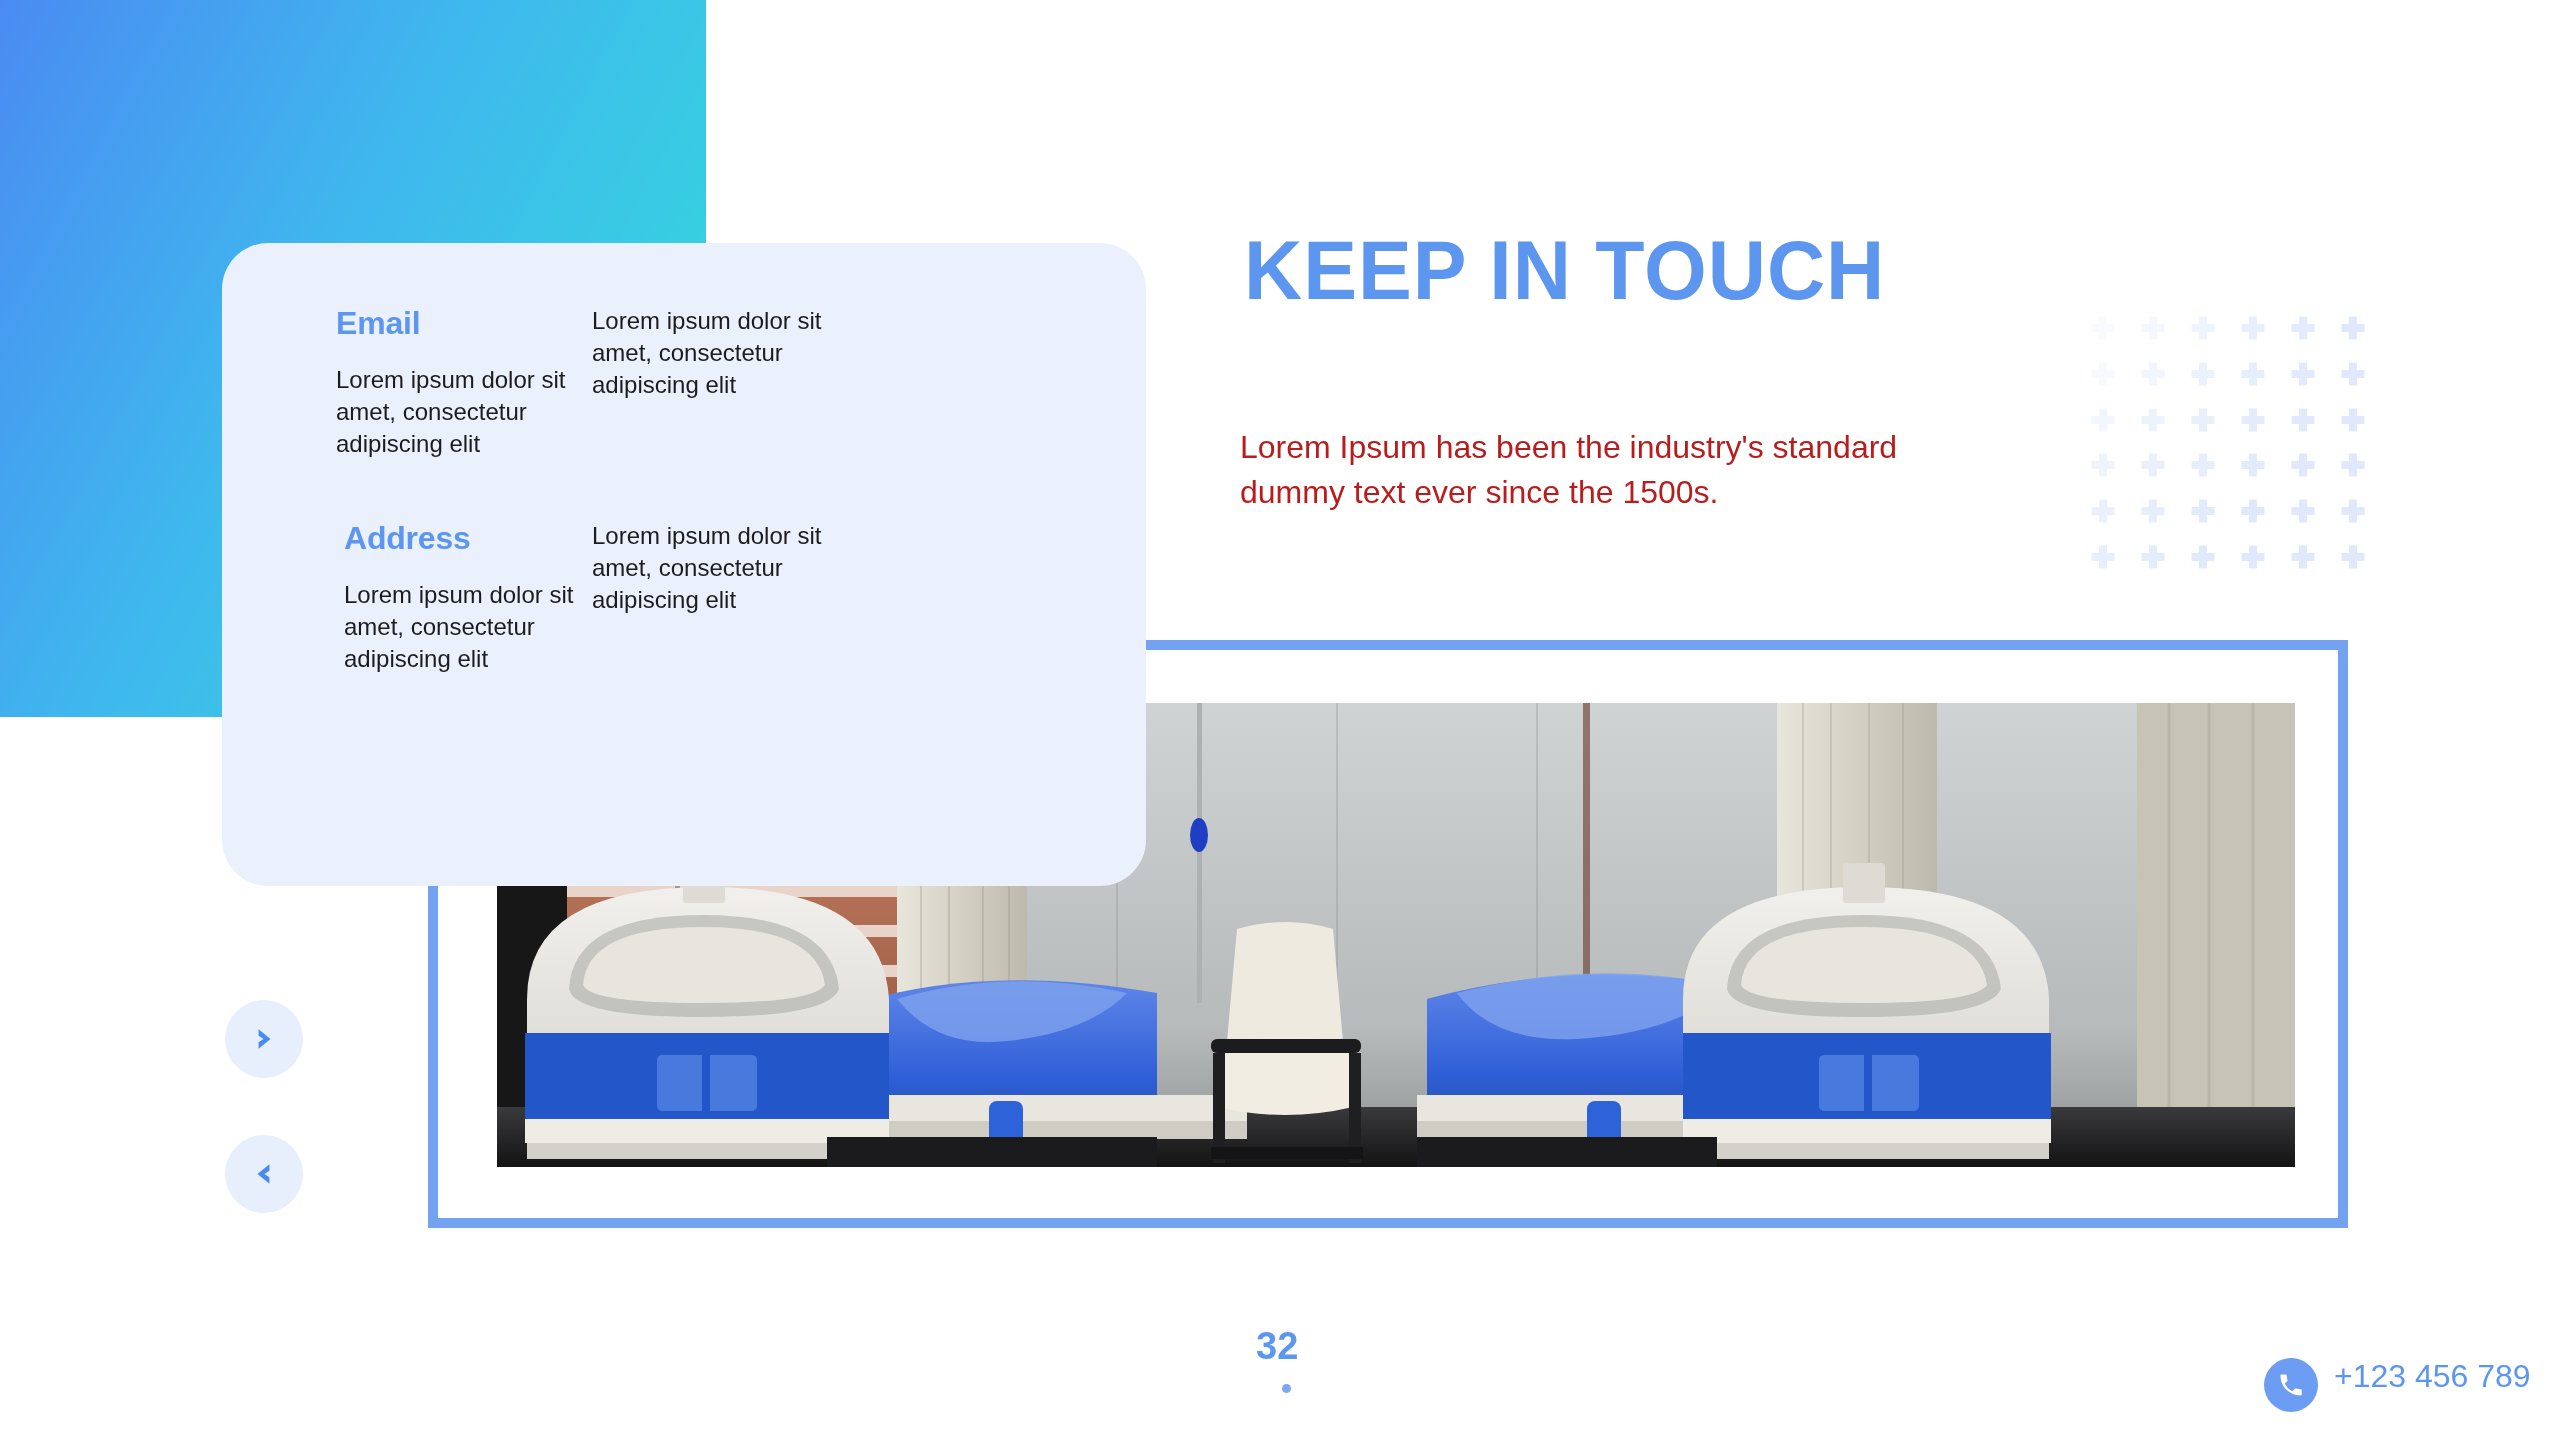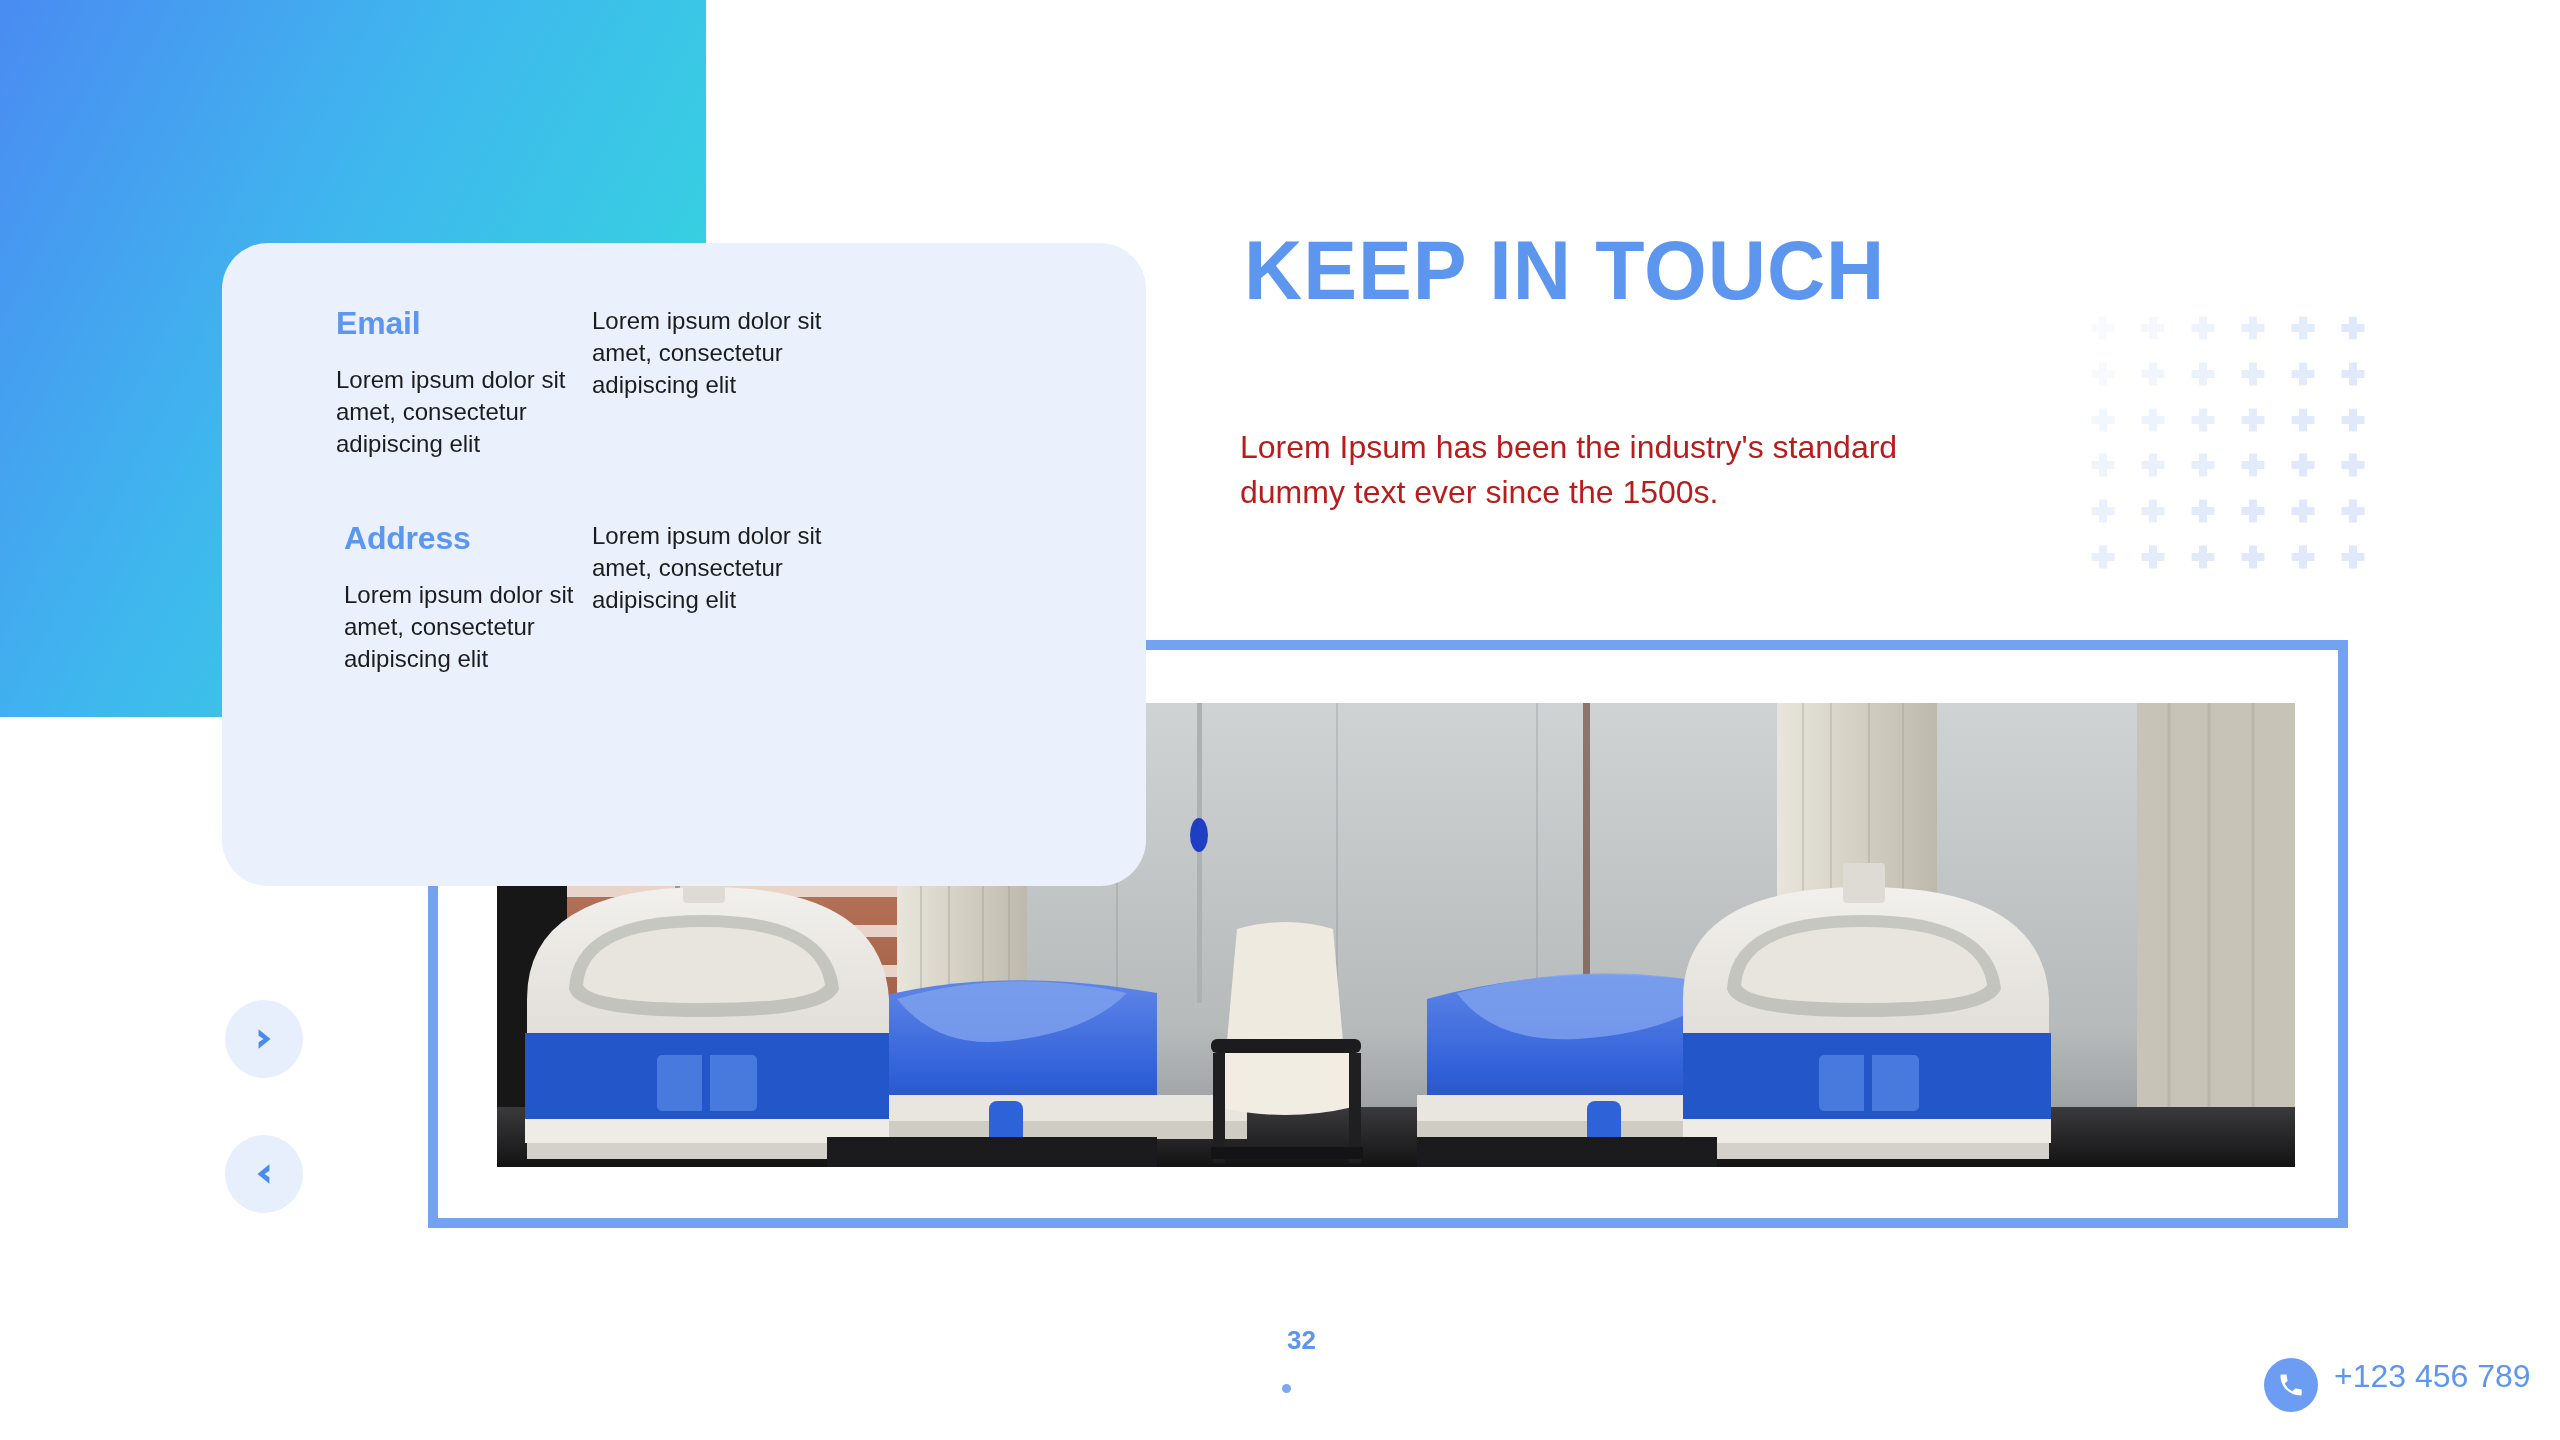--- a/index.html
+++ b/index.html
@@ -69,22 +69,22 @@
     position:absolute; width:78px; height:78px; border-radius:50%;
     background:#e7effc; display:flex; align-items:center; justify-content:center;
     cursor:pointer;
   }
   .nav-next{ left:225px; top:1000px; }
   .nav-prev{ left:225px; top:1135px; }
   .chev{ width:26px; height:26px; }
 
   
   .page-num{
-    position:absolute; left:1256px; top:1325px; width:60px; text-align:right;
-    color:#5d96ef; font-size:26px; font-weight:bold;
+    position:absolute; left:1256px; top:1325px; width:60px; text-align:left;
+    color:#5d96ef; font-size:38px; font-weight:bold;
   }
   .page-dot{
     position:absolute; left:1282px; top:1384px; width:9px; height:9px;
     border-radius:50%; background:#7aa8f2;
   }
 
   
   .phone-contact{
     position:absolute; left:2264px; top:1358px; display:flex; gap:16px;
   }

